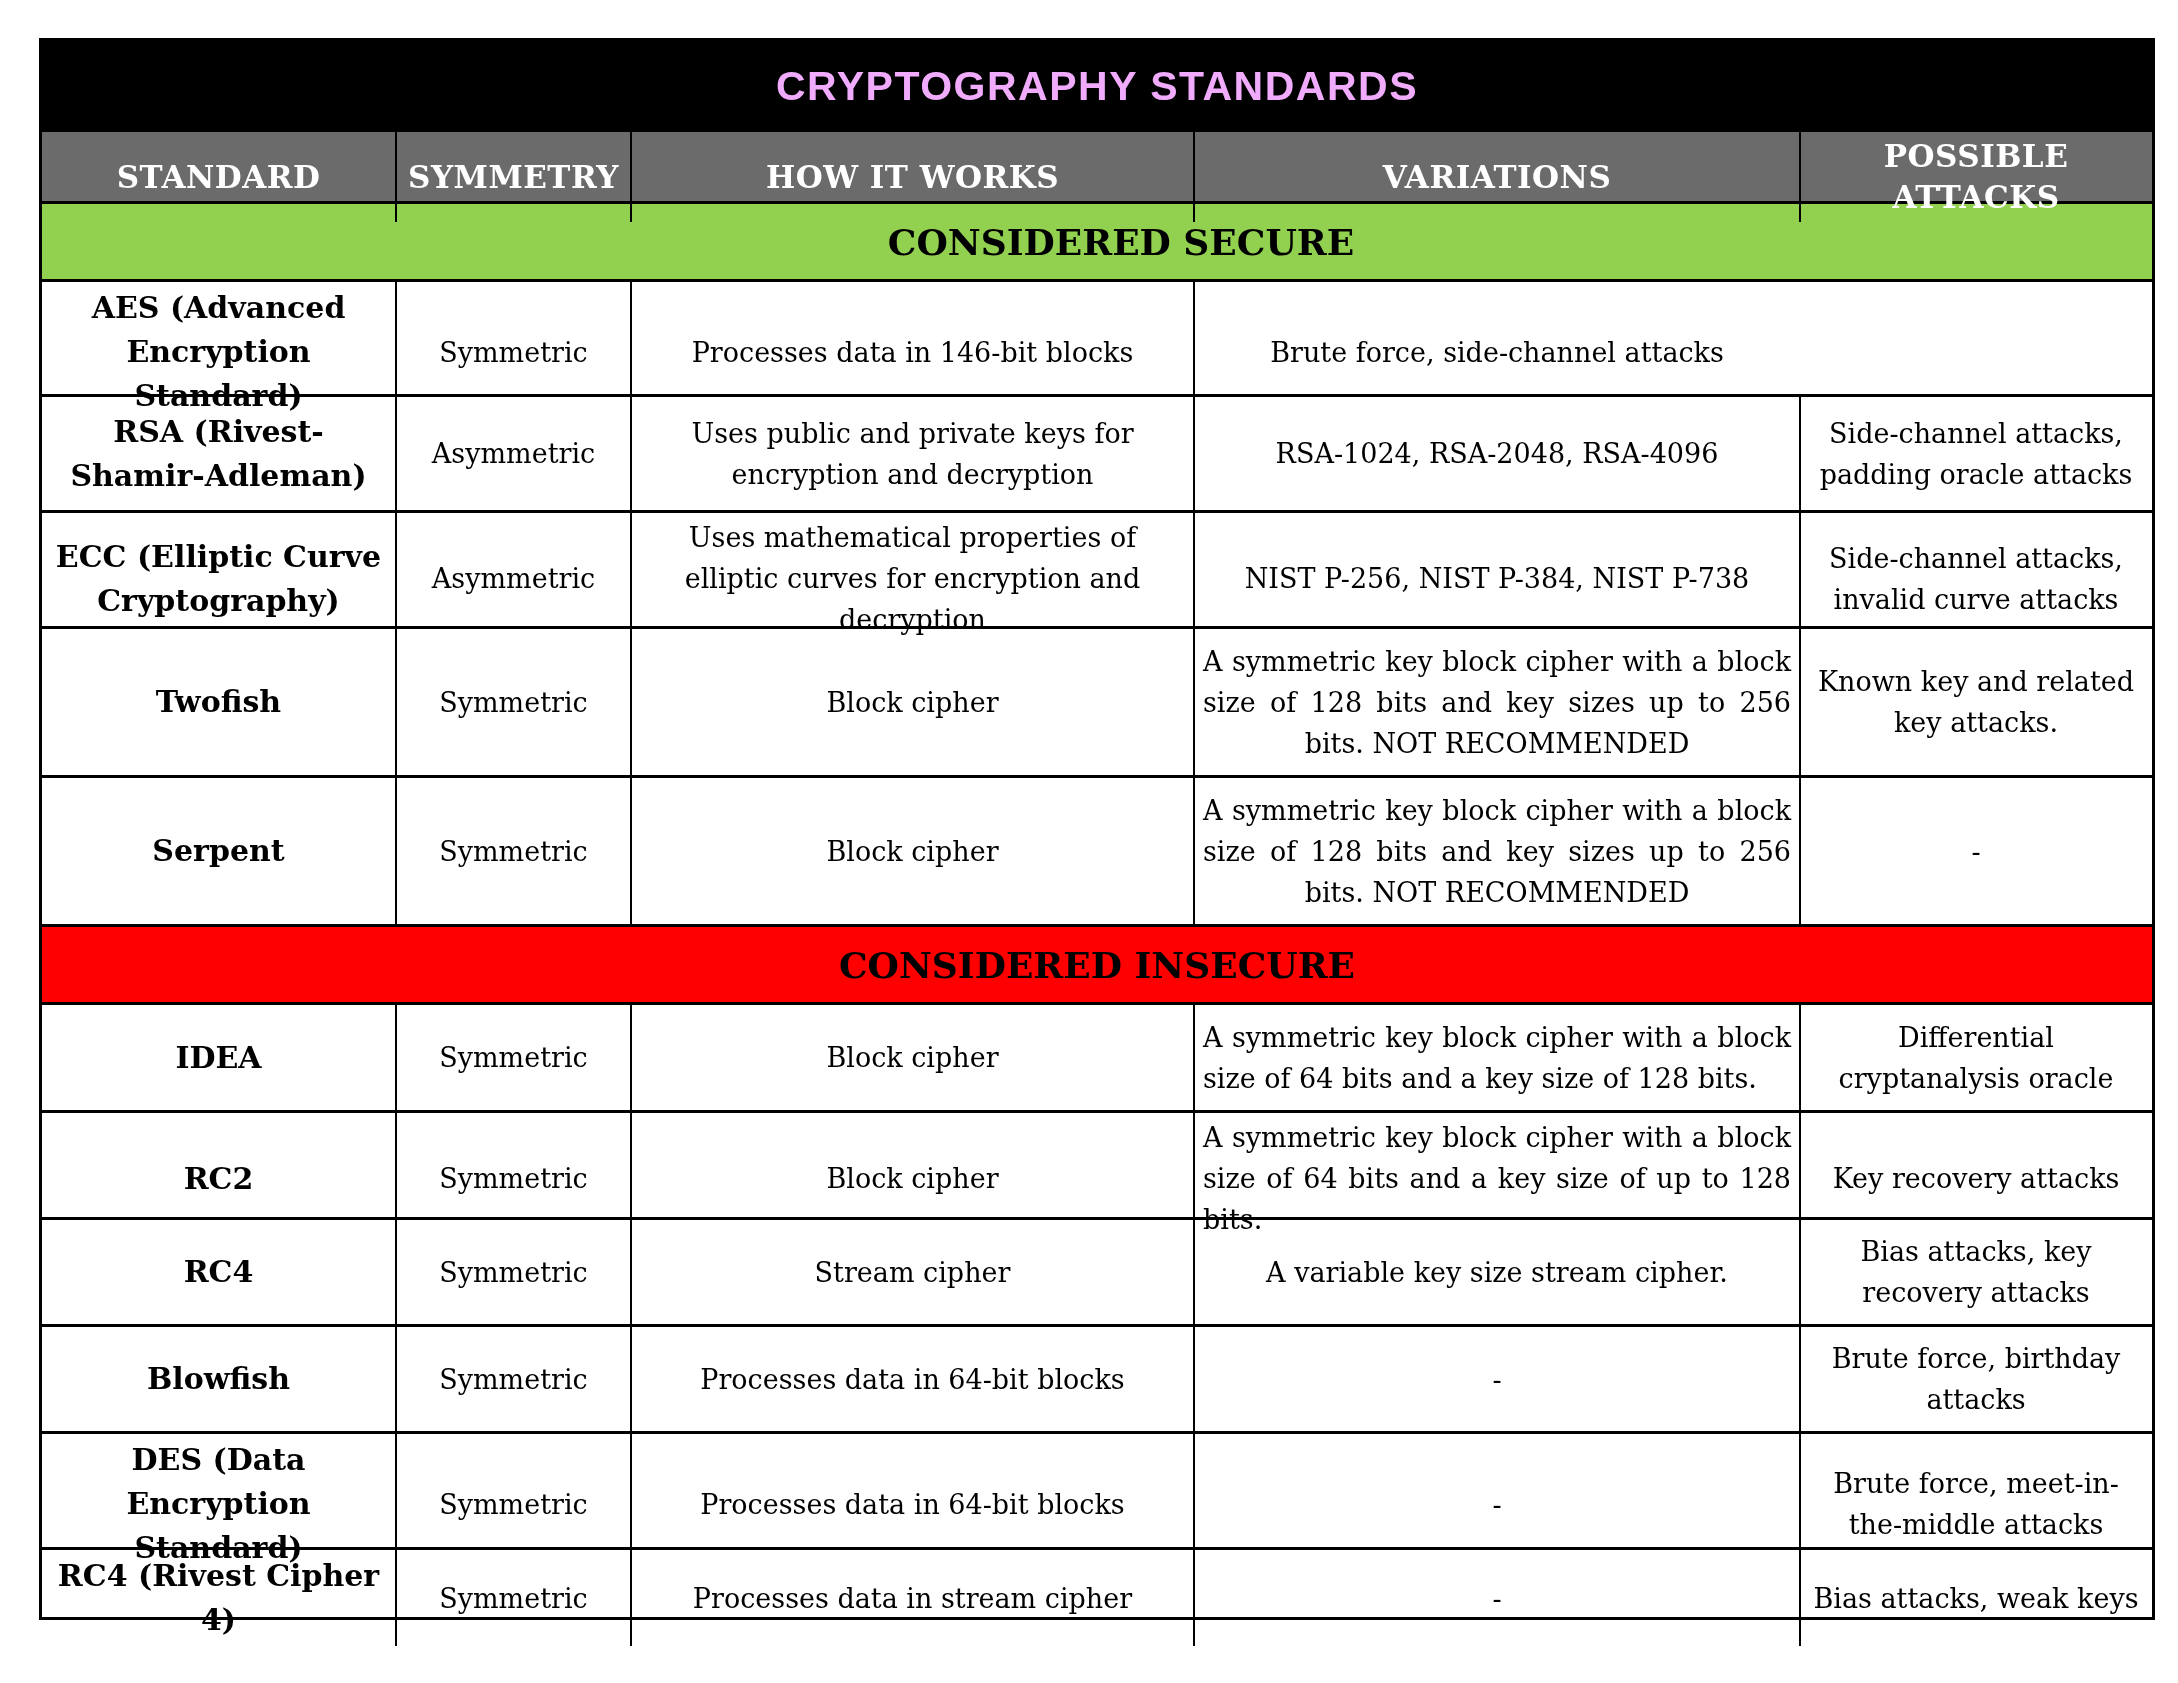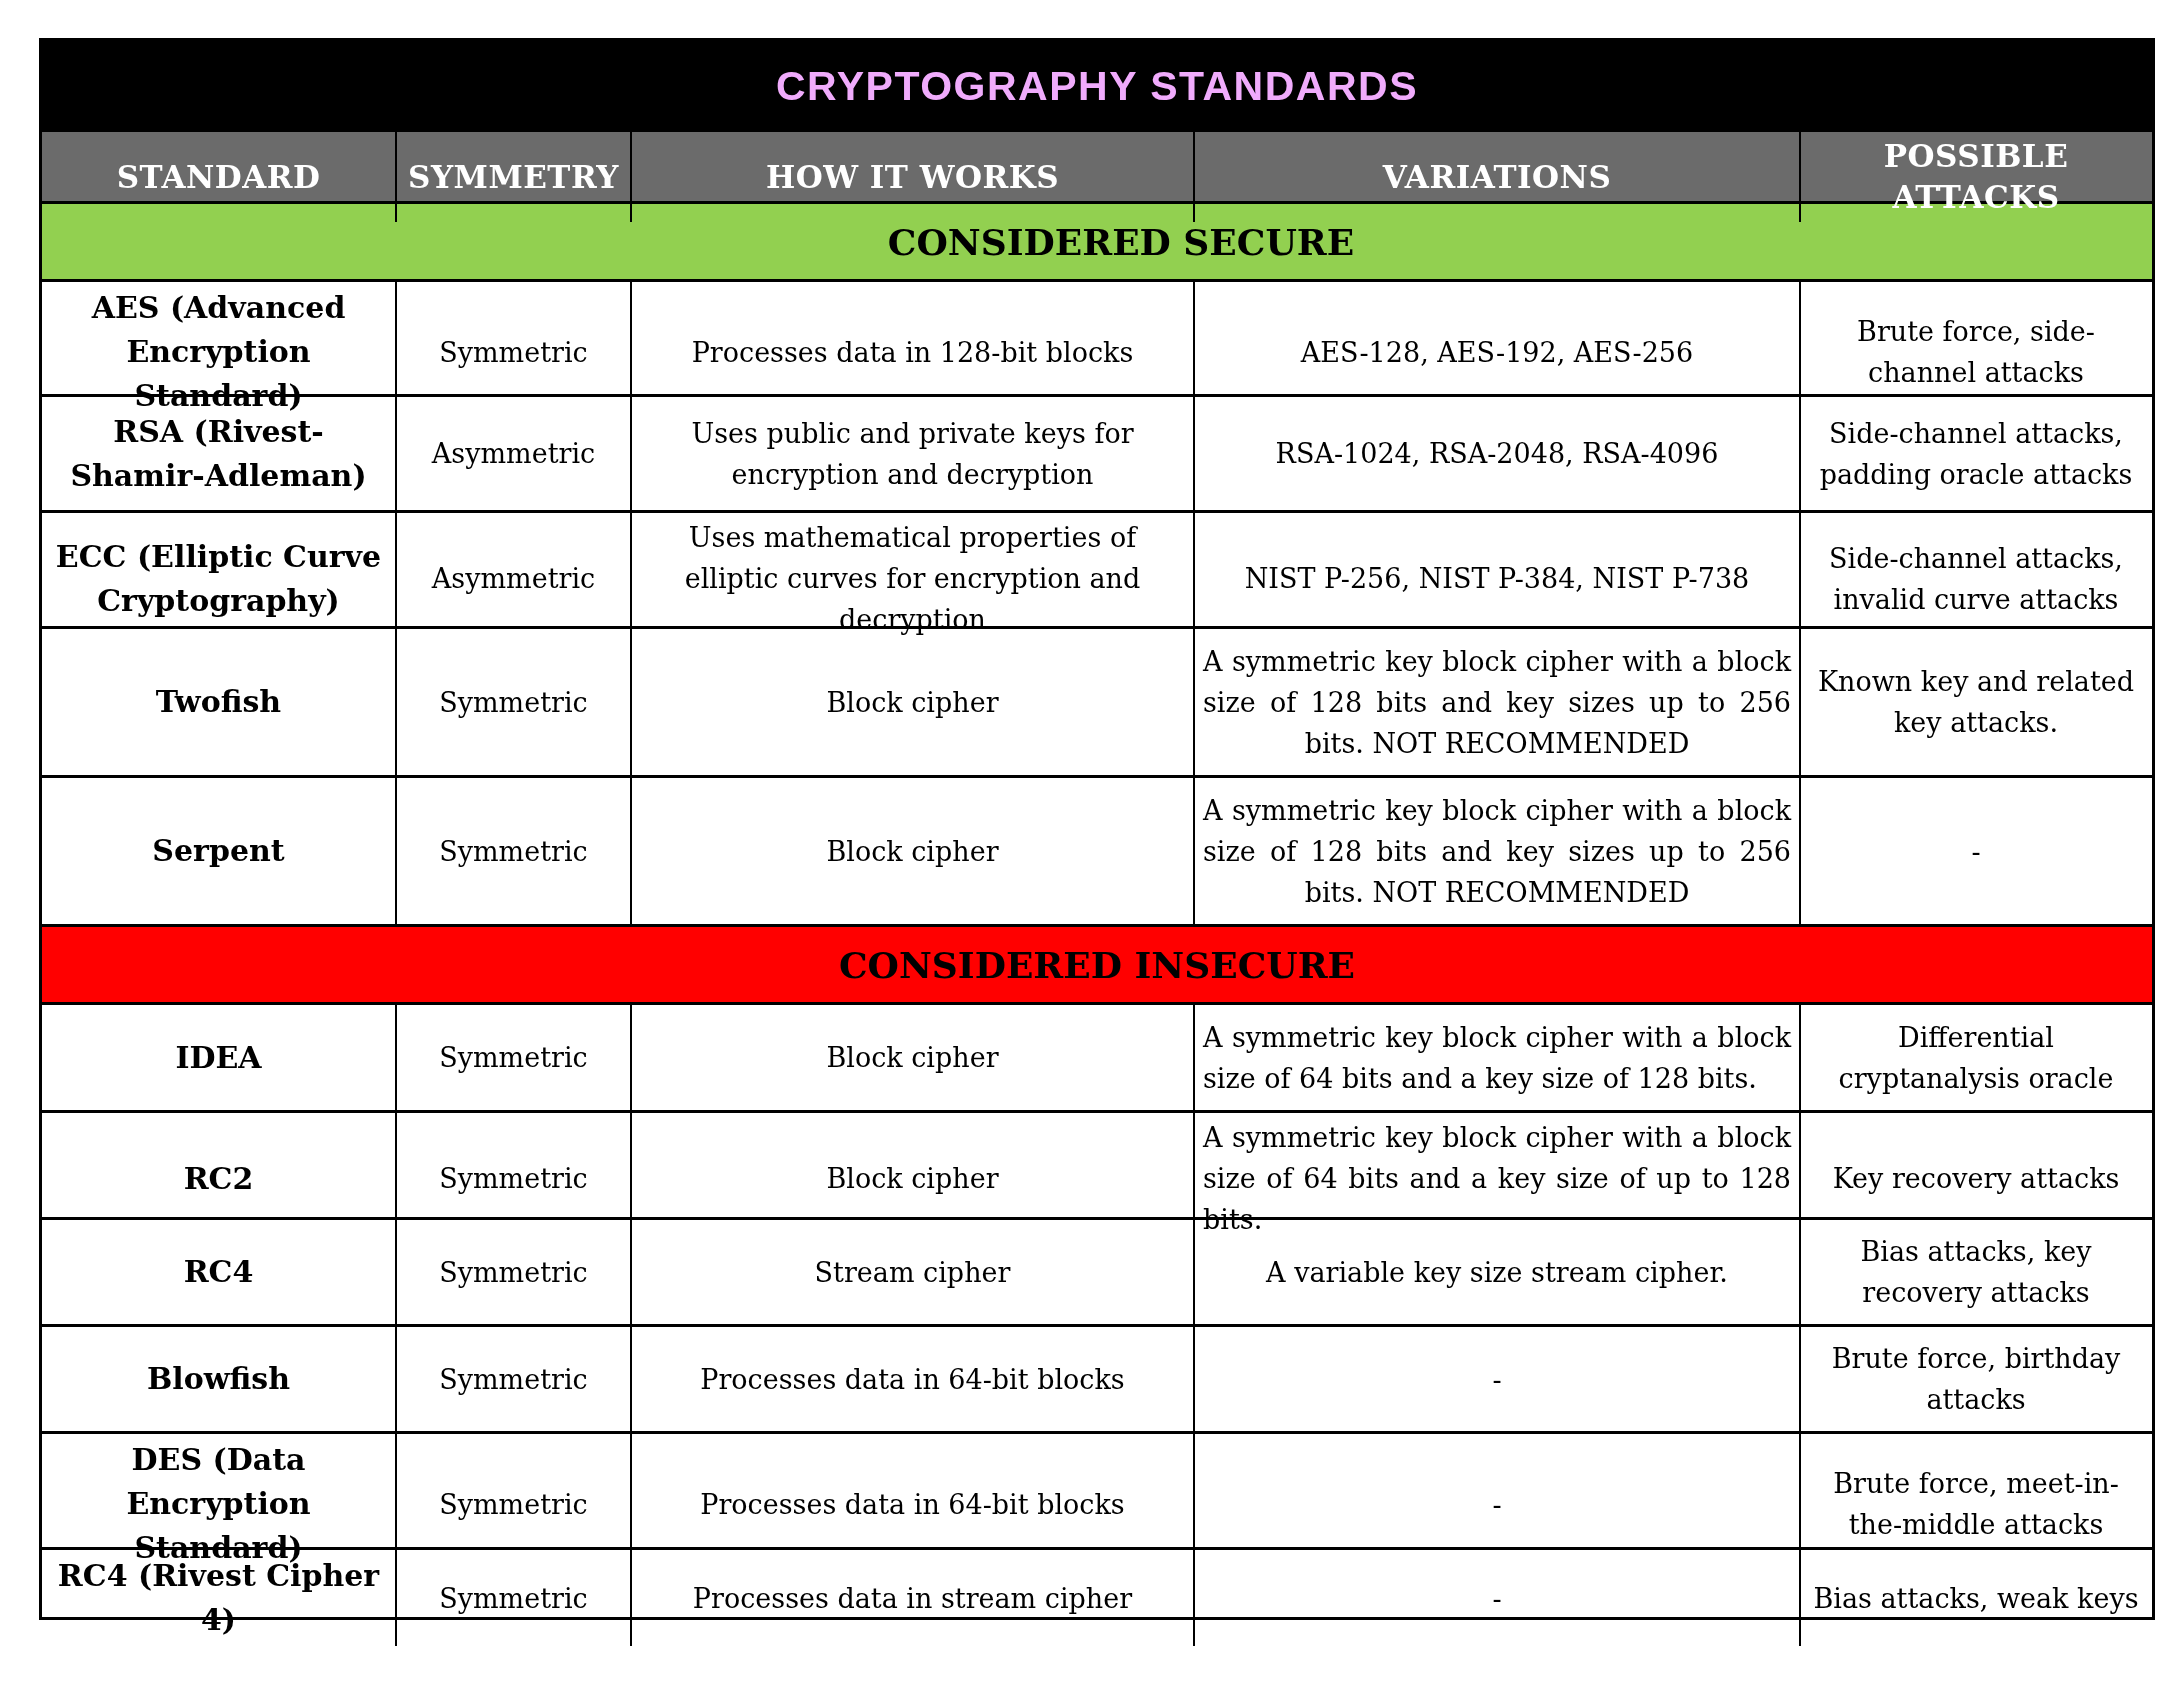--- a/index.html
+++ b/index.html
@@ -45,22 +45,21 @@
     <div>HOW IT WORKS</div>
     <div>VARIATIONS</div>
     <div>POSSIBLE ATTACKS</div>
   </div>
 
   <div class="section secure">CONSIDERED SECURE</div>
 
   <div class="row" style="height:112px">
     <div class="std">AES (Advanced Encryption Standard)</div>
     <div>Symmetric</div>
-    <div>Processes data in 128-bit blocks</div>
-    <div>AES-128, AES-192, AES-256</div>
+    <div>Processes data in 146-bit blocks</div>
     <div>Brute force, side-channel attacks</div>
   </div>
   <div class="row" style="height:113px">
     <div class="std">RSA (Rivest-Shamir-Adleman)</div>
     <div>Asymmetric</div>
     <div>Uses public and private keys for encryption and decryption</div>
     <div>RSA-1024, RSA-2048, RSA-4096</div>
     <div>Side-channel attacks, padding oracle attacks</div>
   </div>
   <div class="row" style="height:113px">

